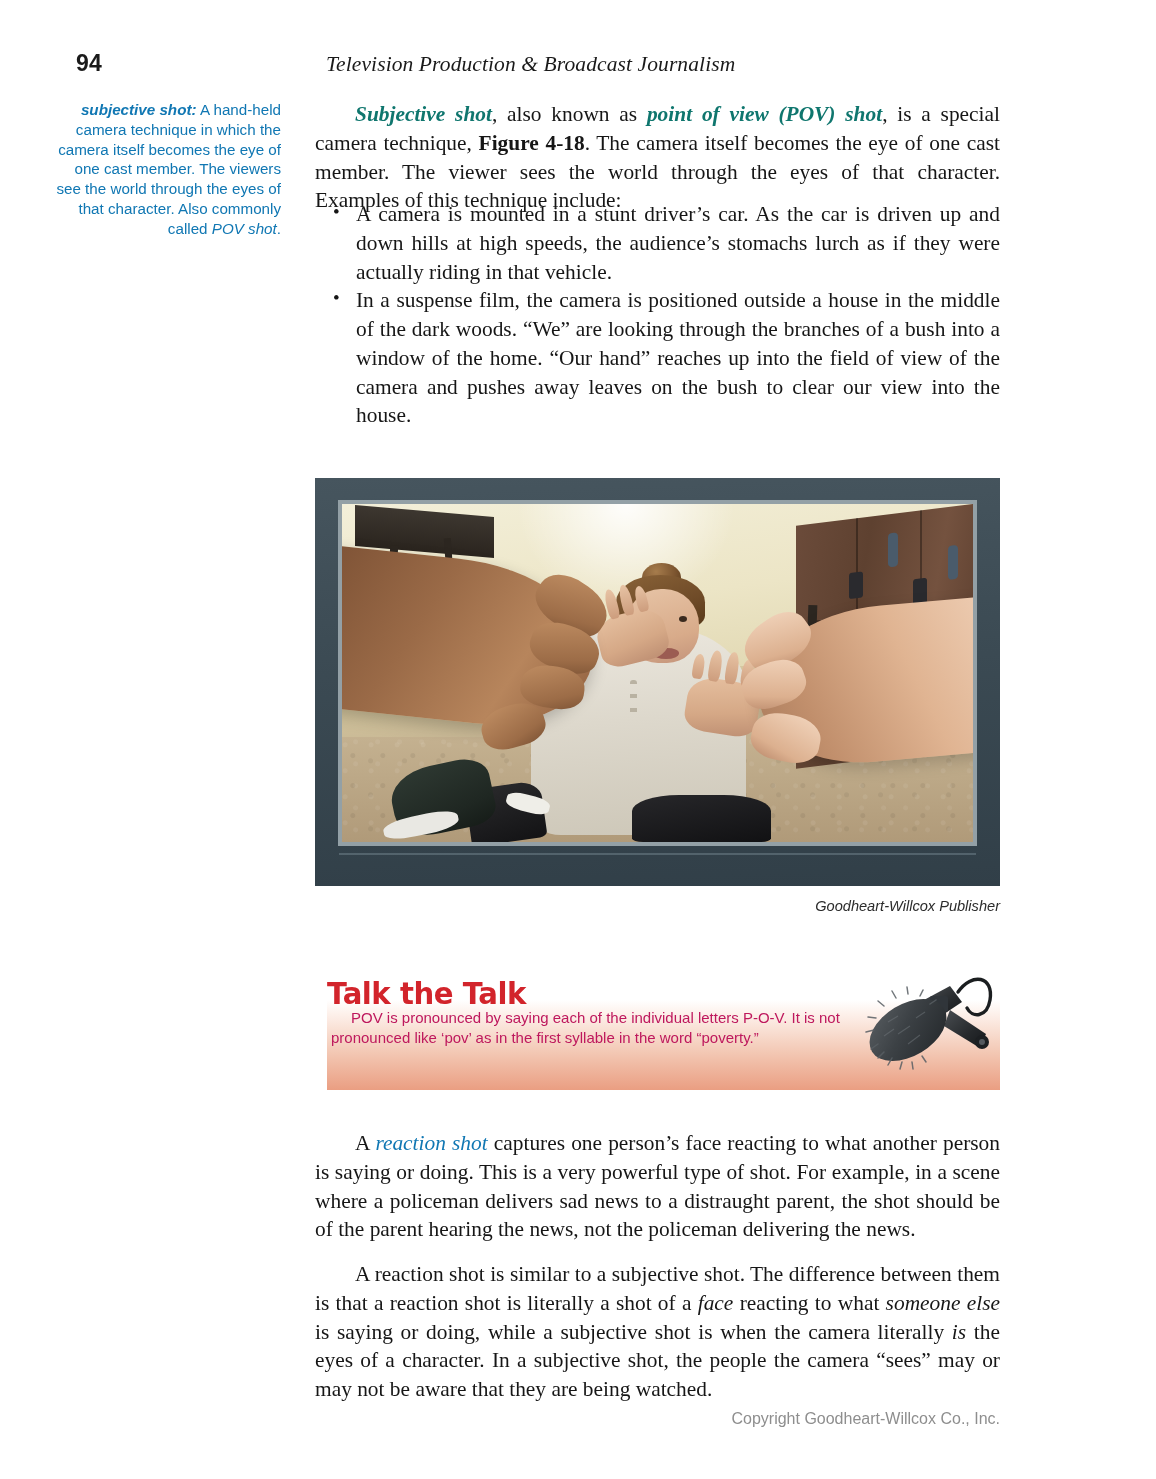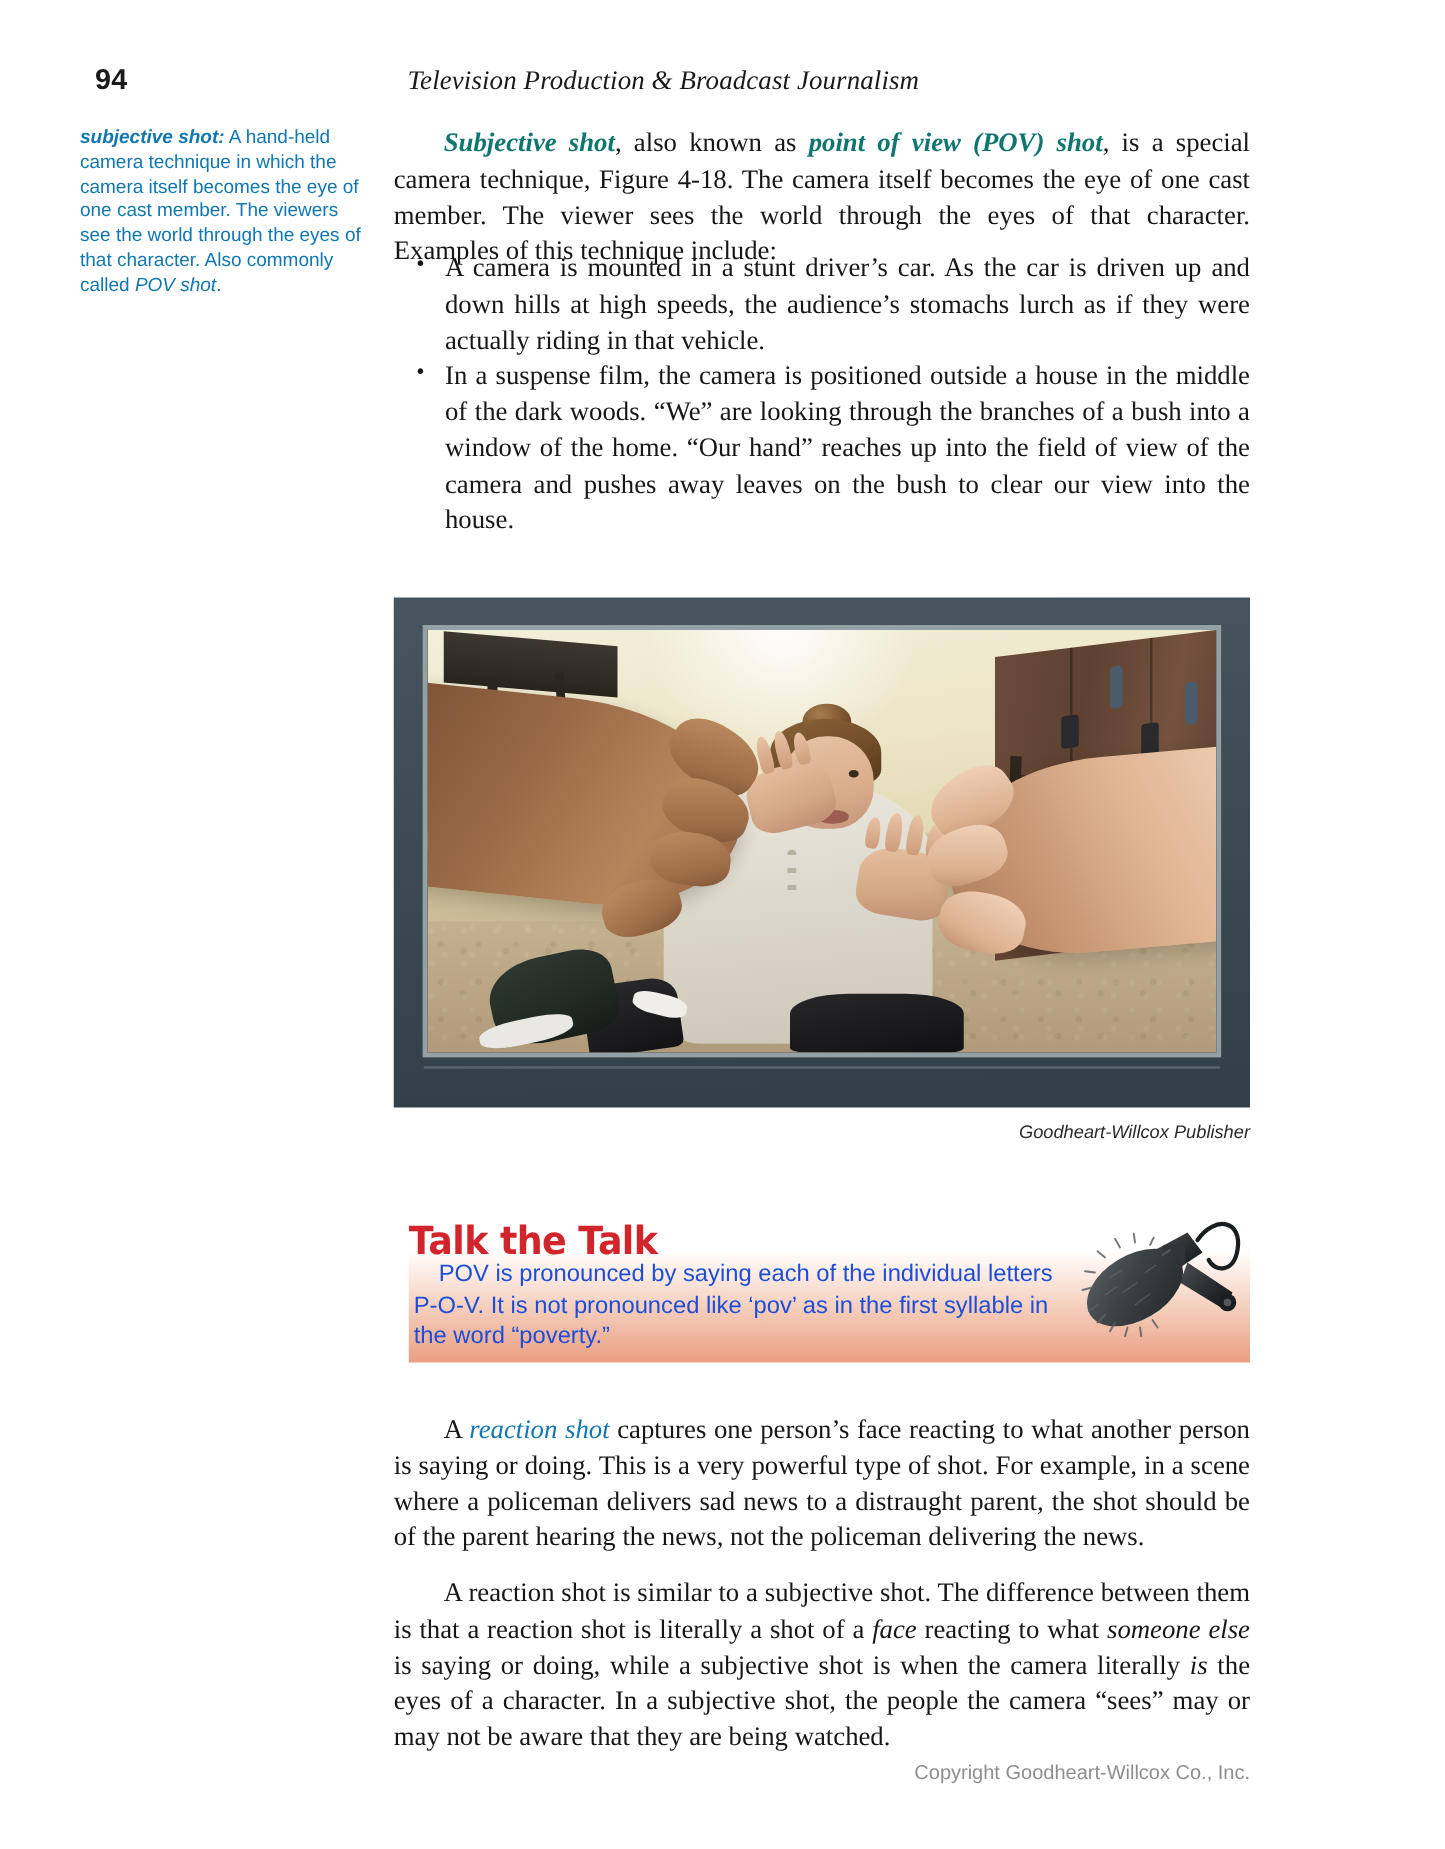--- a/index.html
+++ b/index.html
@@ -50,22 +50,23 @@
     font-family: "Liberation Serif", "DejaVu Serif", serif;
     font-style: italic;
     font-size: 21.5px;
     color: #1a1a1a;
     letter-spacing: 0.1px;
   }
 
   
   .margin-col {
     position: absolute;
-    left: 64px;
+    left: 48px;
     width: 233px;
+    text-align: right;
   }
   .keyterm {
     font-family: "Liberation Sans", "DejaVu Sans", sans-serif;
     font-size: 15.2px;
     line-height: 1.30;
     color: #1077b3;
   }
   .keyterm .term {
     font-weight: bold;
     font-style: italic;
@@ -119,21 +120,21 @@
   .body-p.indent { text-indent: 40px; }
   .kt-inline {
     color: #0f766e;
     font-style: italic;
     font-weight: bold;
   }
   .kt-inline-light {
     color: #1077b3;
     font-style: italic;
   }
-  .bold { font-weight: normal; }
+  .bold { font-weight: bold; }
   .ital { font-style: italic; }
 
   #intro-paragraph { top: 100px; }
 
   .bullet-list {
     position: absolute;
     left: 315px;
     top: 200px;
     width: 685px;
     margin: 0;
@@ -445,23 +446,23 @@
     width: 673px;
     height: 90px;
     background: linear-gradient(180deg, #ffffff 0%, #fdf0ea 16%, #f3c8b4 58%, #ea9e82 100%);
   }
   .ttt-text {
     position: absolute;
     left: 4px;
     top: 30px;
     width: 530px;
     font-family: "Liberation Sans", "DejaVu Sans", sans-serif;
-    font-size: 19px;
+    font-size: 15px;
     line-height: 1.30;
-    color: #1d4ed8;
+    color: #be185d;
     z-index: 2;
     text-indent: 20px;
   }
   .mic-wrap {
     position: absolute;
     right: -4px;
     top: -22px;
     width: 150px;
     height: 130px;
     z-index: 4;

